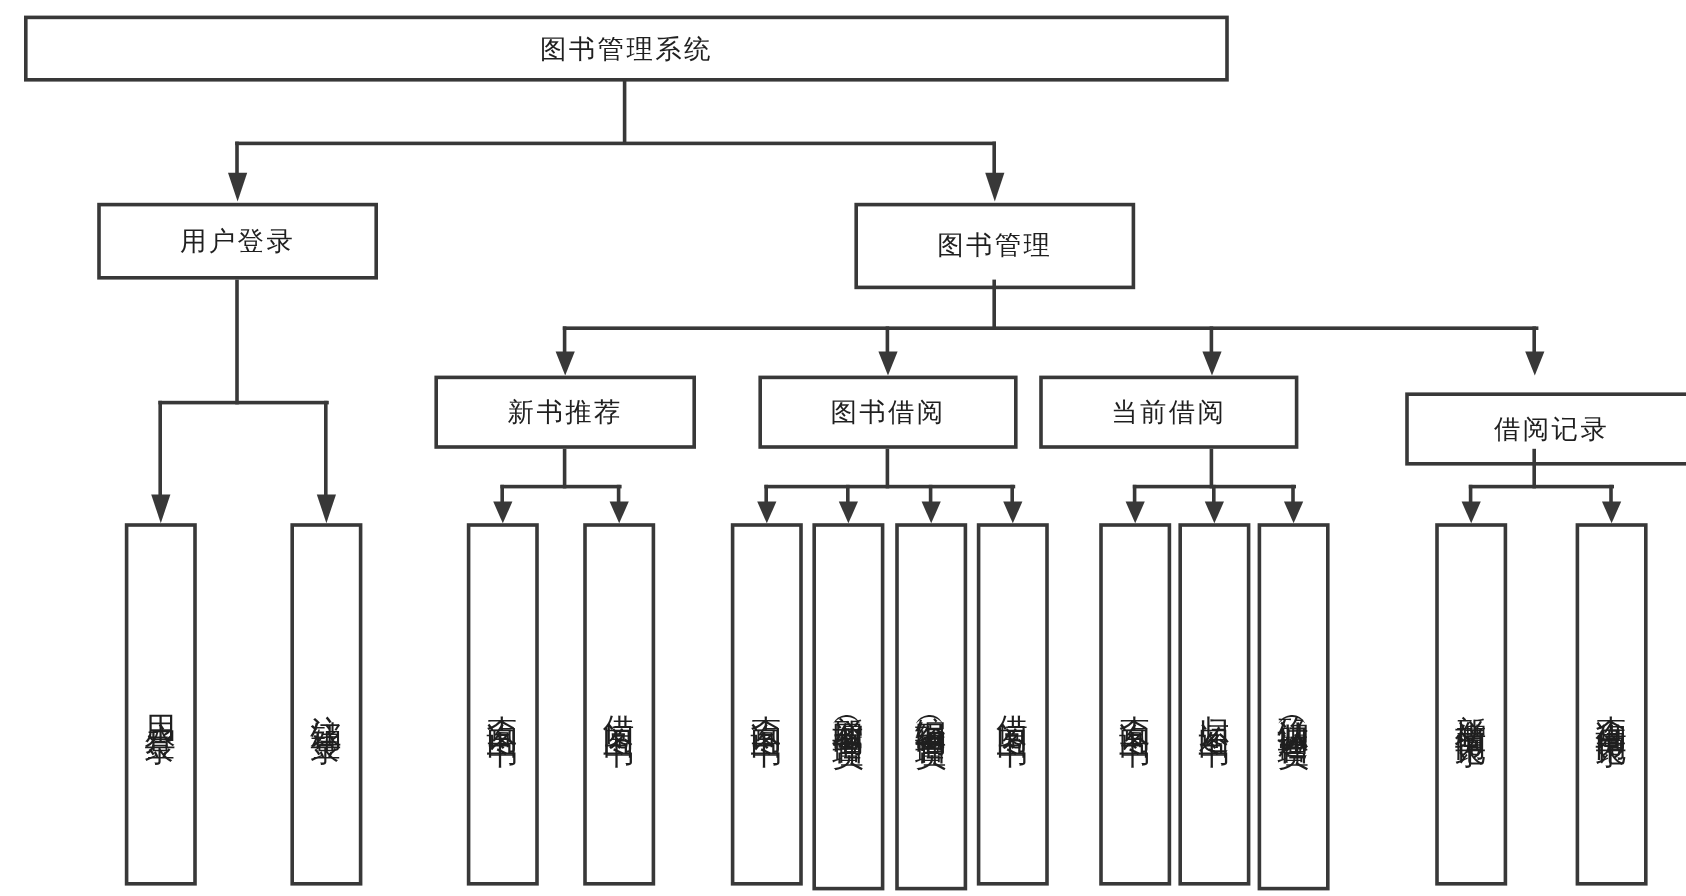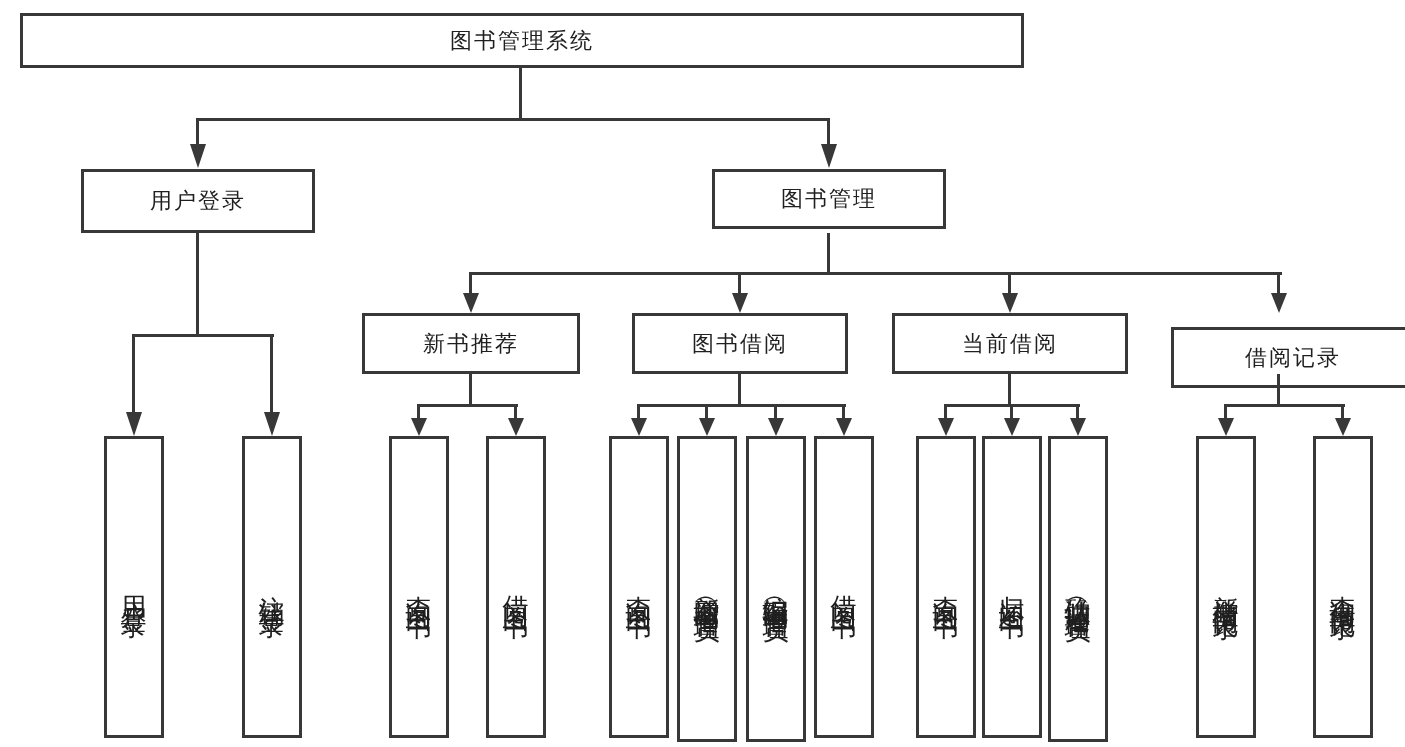--- a/index.html
+++ b/index.html
@@ -43,21 +43,21 @@
   <div class="v" style="left:519px;top:66px;height:54px"></div>
   <div class="h" style="left:196px;top:118px;width:634px"></div>
   <div class="v" style="left:196px;top:118px;height:28px"></div>
   <div class="arrow" style="left:190px;top:144px;border-top-width:24px"></div>
   <div class="v" style="left:827px;top:118px;height:28px"></div>
   <div class="arrow" style="left:821px;top:144px;border-top-width:24px"></div>
 
   <div class="node" style="left:81px;top:169px;width:234px;height:64px">
     <span class="hlabel">用户登录</span>
   </div>
-  <div class="node" style="left:712px;top:169px;width:234px;height:60px">
+  <div class="node" style="left:712px;top:169px;width:234px;height:72px">
     <span class="hlabel">图书管理</span>
   </div>
 
   <div class="v" style="left:196px;top:233px;height:104px"></div>
   <div class="h" style="left:132px;top:334px;width:142px"></div>
   <div class="v" style="left:132px;top:334px;height:80px"></div>
   <div class="arrow" style="left:126px;top:412px;border-top-width:24px"></div>
   <div class="v" style="left:270px;top:334px;height:80px"></div>
   <div class="arrow" style="left:264px;top:412px;border-top-width:24px"></div>
 
@@ -71,21 +71,21 @@
   <div class="arrow" style="left:1002px;top:293px;border-top-width:20px"></div>
   <div class="v" style="left:1277px;top:272px;height:23px"></div>
   <div class="arrow" style="left:1271px;top:293px;border-top-width:20px"></div>
 
   <div class="node" style="left:632px;top:313px;width:216px;height:61px">
     <span class="hlabel">图书借阅</span>
   </div>
   <div class="node" style="left:362px;top:313px;width:218px;height:61px">
     <span class="hlabel">新书推荐</span>
   </div>
-  <div class="node" style="left:892px;top:313px;width:236px;height:61px">
+  <div class="node" style="left:866px;top:313px;width:216px;height:61px">
     <span class="hlabel">当前借阅</span>
   </div>
   <div class="node" style="left:1171px;top:327px;width:244px;height:61px">
     <span class="hlabel">借阅记录</span>
   </div>
 
   <div class="v" style="left:469px;top:374px;height:33px"></div>
   <div class="h" style="left:417px;top:404px;width:101px"></div>
   <div class="v" style="left:417px;top:404px;height:15px"></div>
   <div class="arrow" style="left:411px;top:418px;border-top-width:18px"></div>

